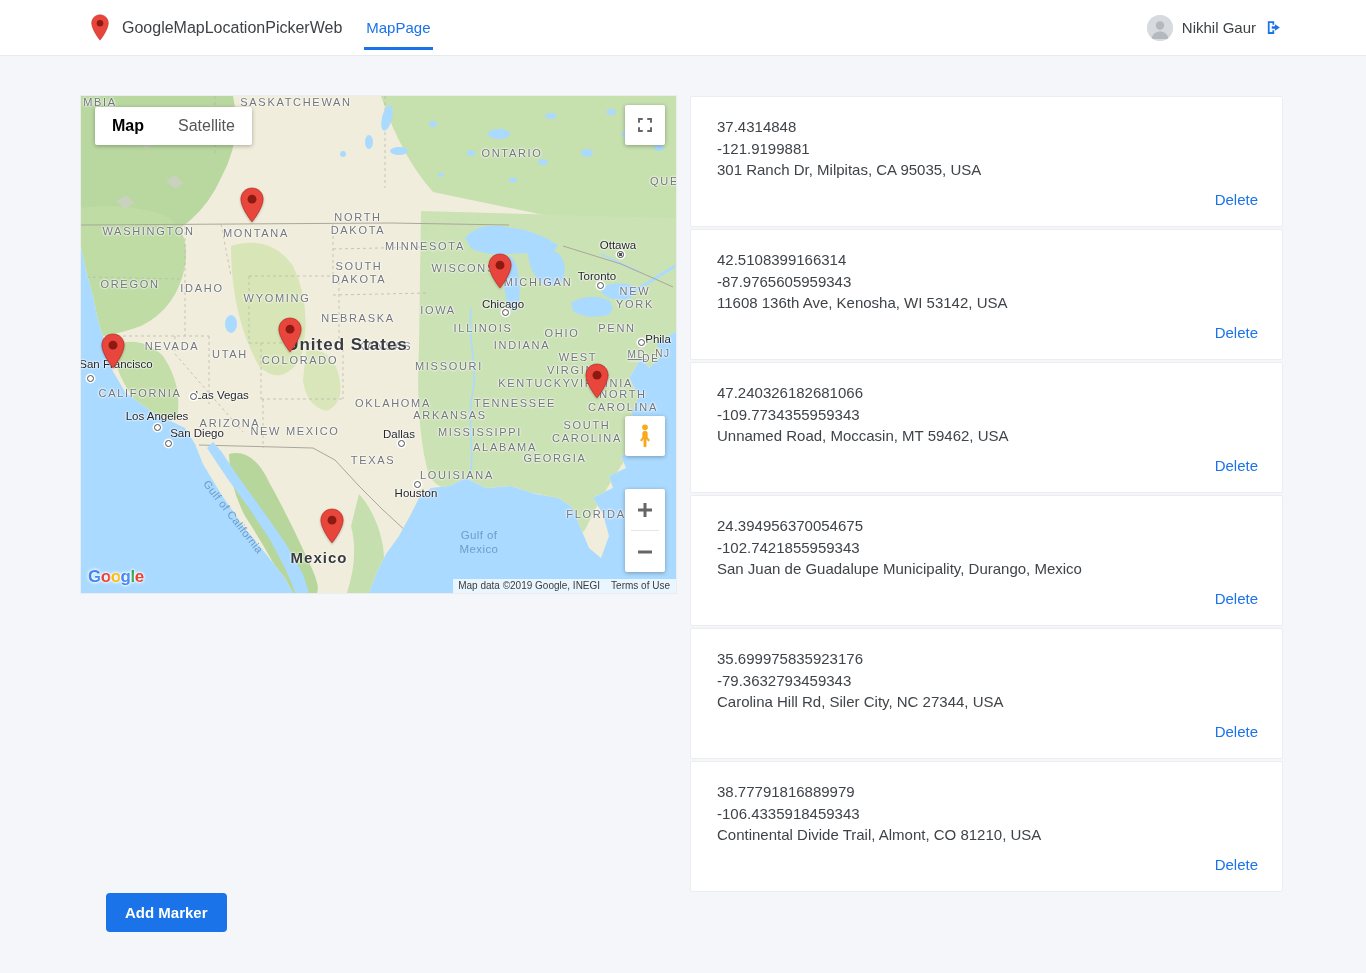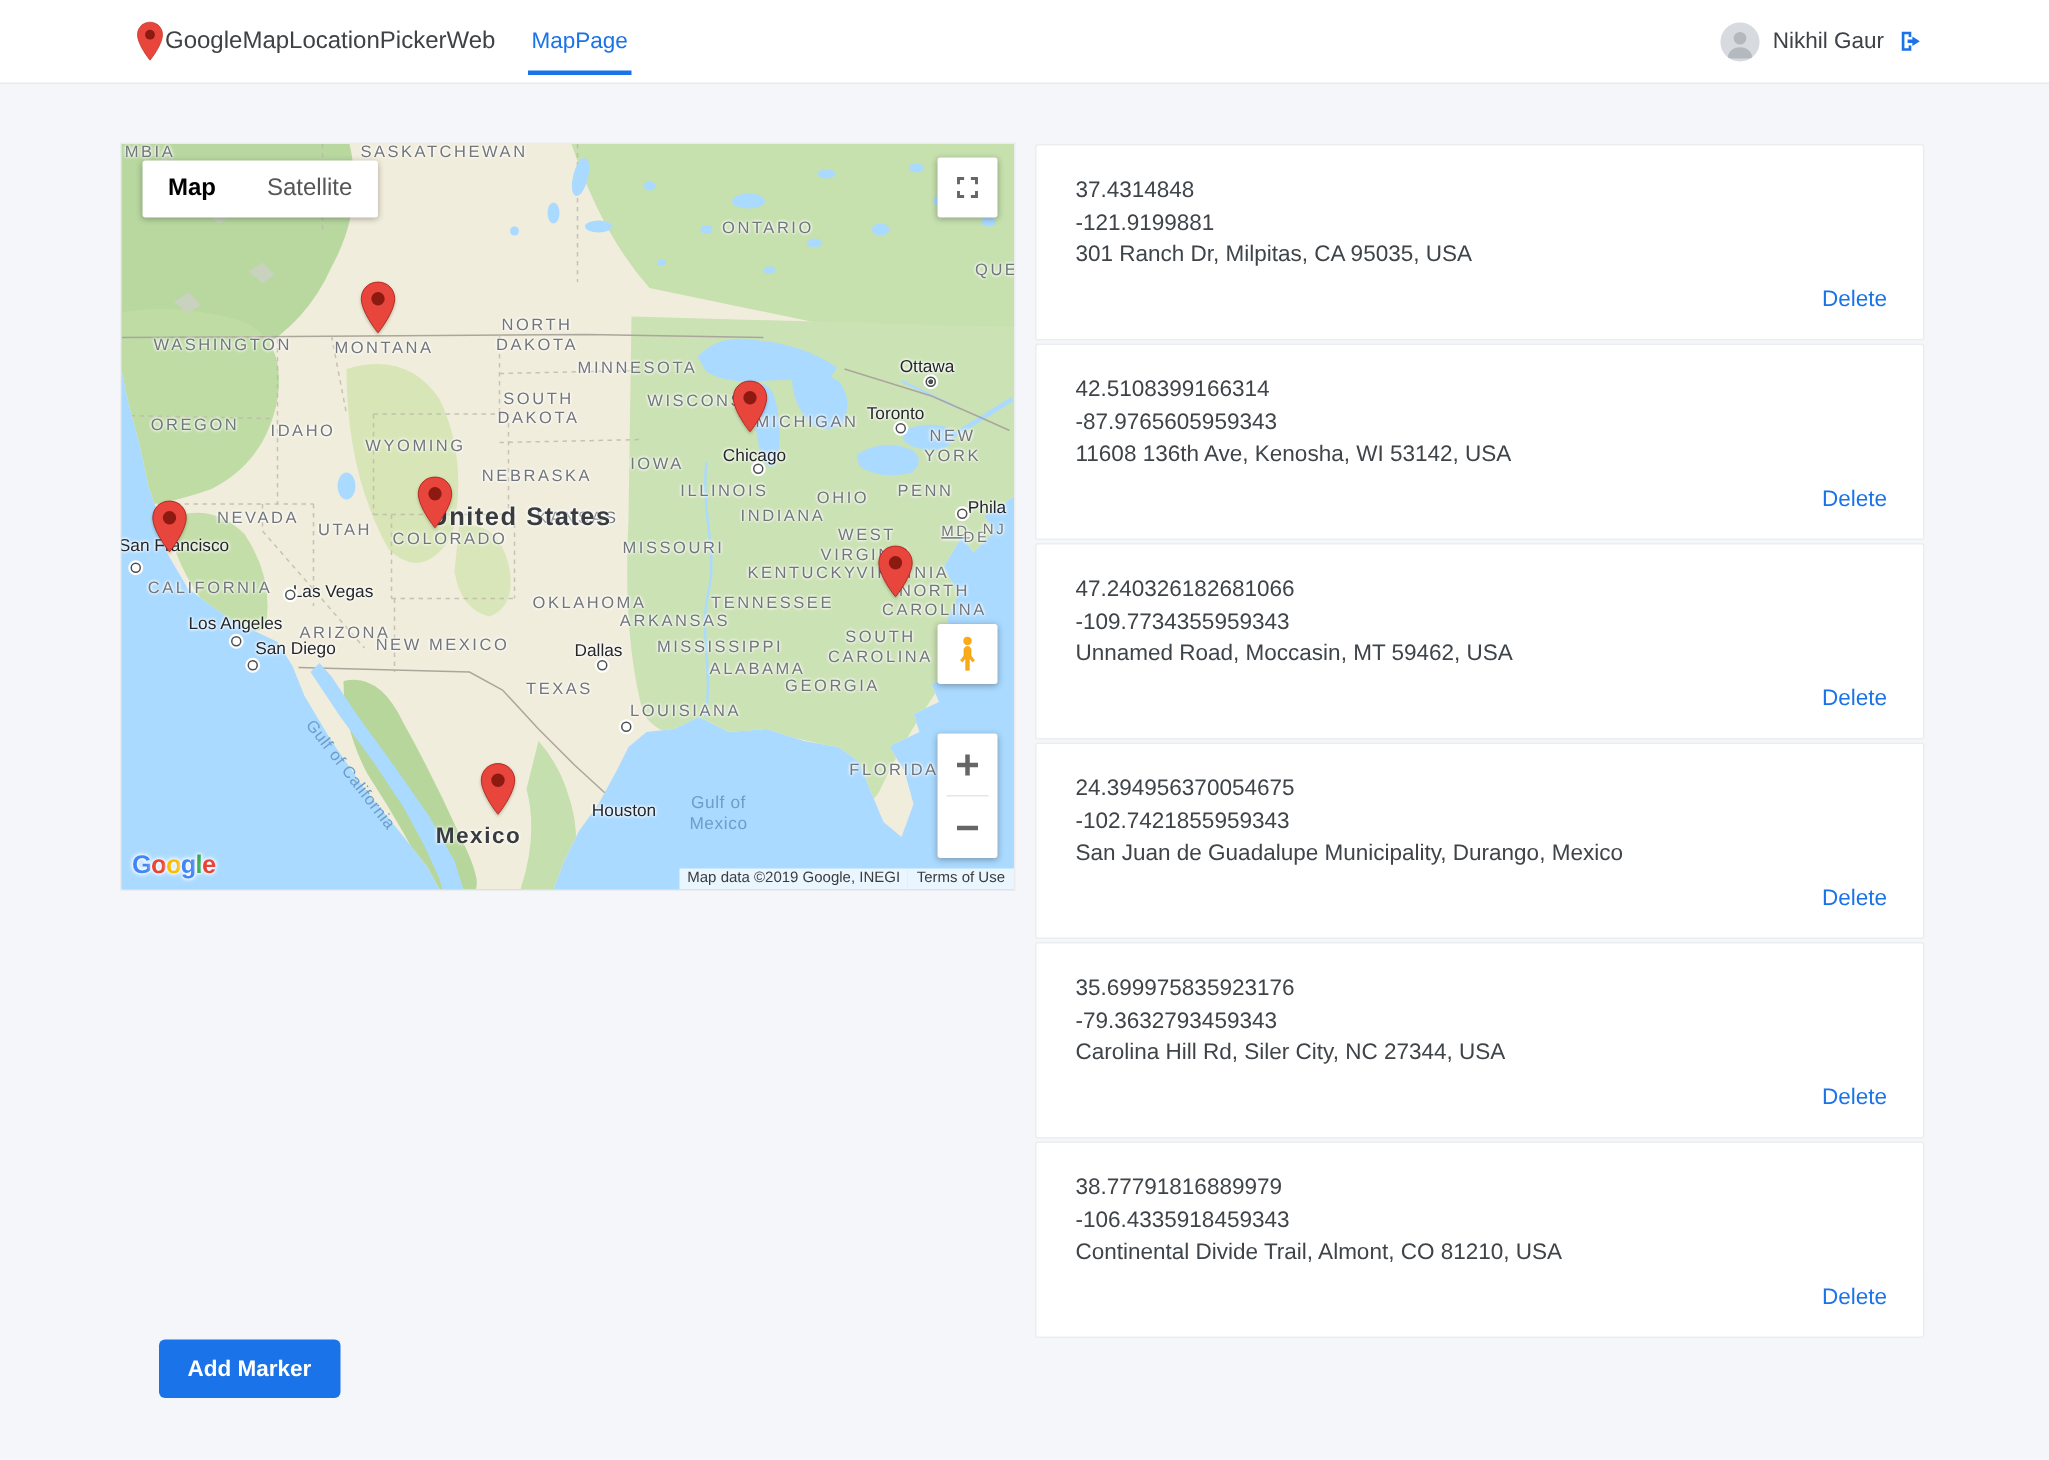--- a/index.html
+++ b/index.html
@@ -1,20 +1,20 @@
 <!DOCTYPE html>
 <html style="--accent: #1a73e8;"><head>
 <meta charset="utf-8">
 <style>
 :root{ --accent:#1a73e8; }
 *{margin:0;padding:0;box-sizing:border-box;}
 html,body{width:1366px;min-height:973px;background:#f4f6f9;font-family:"Liberation Sans",sans-serif;}
 
 .navbar{height:56px;background:#fff;border-bottom:1px solid #e7eaee;display:flex;align-items:center;padding:0 84px 0 90px;}
-.brand{display:flex;align-items:center;gap:0;}
+.brand{display:flex;align-items:center;gap:12px;}
 .brand-pin{width:20px;height:27px;display:block;}
 .brand-name{font-size:16px;color:#3f4245;}
 .nav-links{margin-left:22px;height:44px;display:flex;}
 .nav-link{display:flex;align-items:center;height:100%;padding:3px 2px 0 2px;border-bottom:3px solid var(--accent);color:var(--accent);font-size:15px;text-decoration:none;cursor:pointer;}
 .nav-right{margin-left:auto;display:flex;align-items:center;gap:9px;}
 .avatar{width:26px;height:26px;border-radius:50%;background:#d7dade;overflow:hidden;position:relative;}
 .avatar svg{position:absolute;left:0;top:0;}
 .user-name{font-size:15px;color:#3f4245;}
 .logout{width:17px;height:17px;cursor:pointer;display:block;}
 
@@ -240,21 +240,21 @@
           <span class="mlbl k-city" style="left: 35px; top: 269px; transform: translate(-50%, -50%);">San Francisco</span>
           <span class="mdot" style="left: 9px; top: 282px;"></span>
           <span class="mlbl k-city" style="left: 141px; top: 300px; transform: translate(-50%, -50%);">Las Vegas</span>
           <span class="mdot" style="left: 112px; top: 300px;"></span>
           <span class="mlbl k-city" style="left: 76px; top: 321px; transform: translate(-50%, -50%);">Los Angeles</span>
           <span class="mdot" style="left: 76px; top: 331px;"></span>
           <span class="mlbl k-city" style="left: 116px; top: 338px; transform: translate(-50%, -50%);">San Diego</span>
           <span class="mdot" style="left: 87px; top: 347px;"></span>
           <span class="mlbl k-city" style="left: 318px; top: 339px; transform: translate(-50%, -50%);">Dallas</span>
           <span class="mdot" style="left: 320px; top: 347px;"></span>
-          <span class="mlbl k-city" style="left: 335px; top: 398px; transform: translate(-50%, -50%); margin-top: 48px;">Houston</span>
+          <span class="mlbl k-city" style="left: 335px; top: 398px; transform: translate(-50%, -50%);">Houston</span>
           <span class="mdot" style="left: 336px; top: 388px;"></span>
           <div class="pin" style="left: 171px; top: 127px;">
             <svg viewBox="0 0 24 34">
               <path d="M12 1 C6 1 1.5 5.6 1.5 11.5 c0 7.8 9.2 20 10.5 21.4 1.3-1.4 10.5-13.6 10.5-21.4 C22.5 5.6 18 1 12 1 Z" fill="#e8453c" stroke="#b0281e" stroke-width="0.6"></path>
               <circle cx="12" cy="11.5" r="4.2" fill="#8c1a10"></circle>
             </svg>
           </div>
           <div class="pin" style="left: 32px; top: 273px;">
             <svg viewBox="0 0 24 34">
               <path d="M12 1 C6 1 1.5 5.6 1.5 11.5 c0 7.8 9.2 20 10.5 21.4 1.3-1.4 10.5-13.6 10.5-21.4 C22.5 5.6 18 1 12 1 Z" fill="#e8453c" stroke="#b0281e" stroke-width="0.6"></path>

